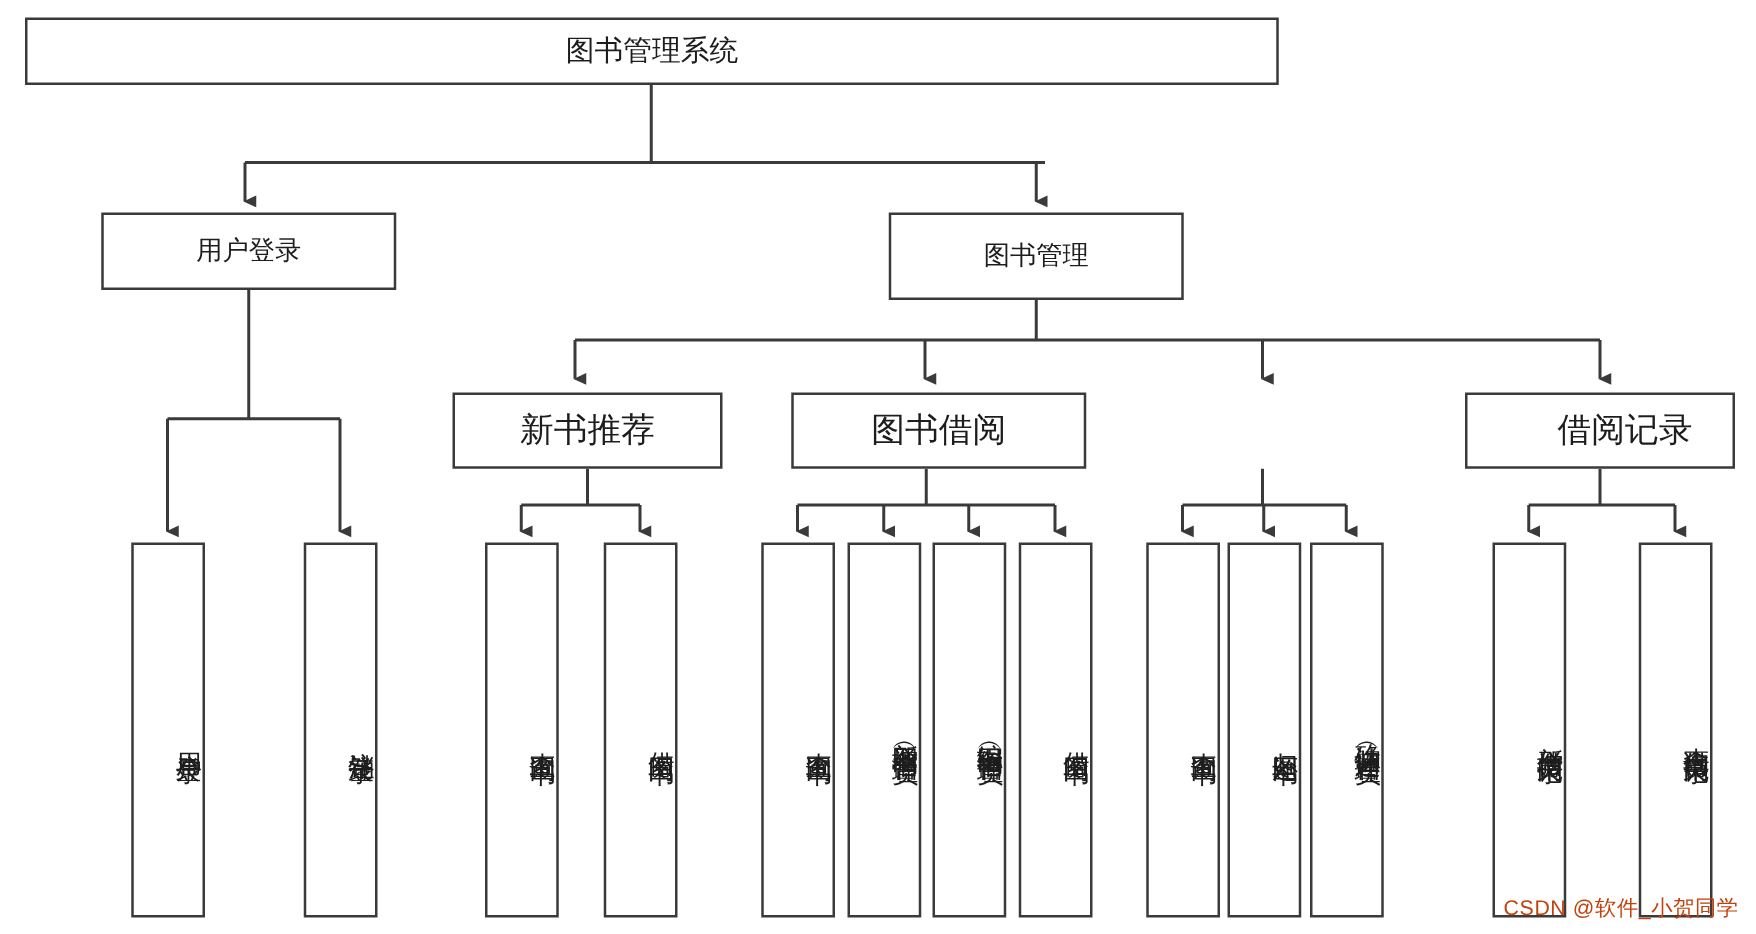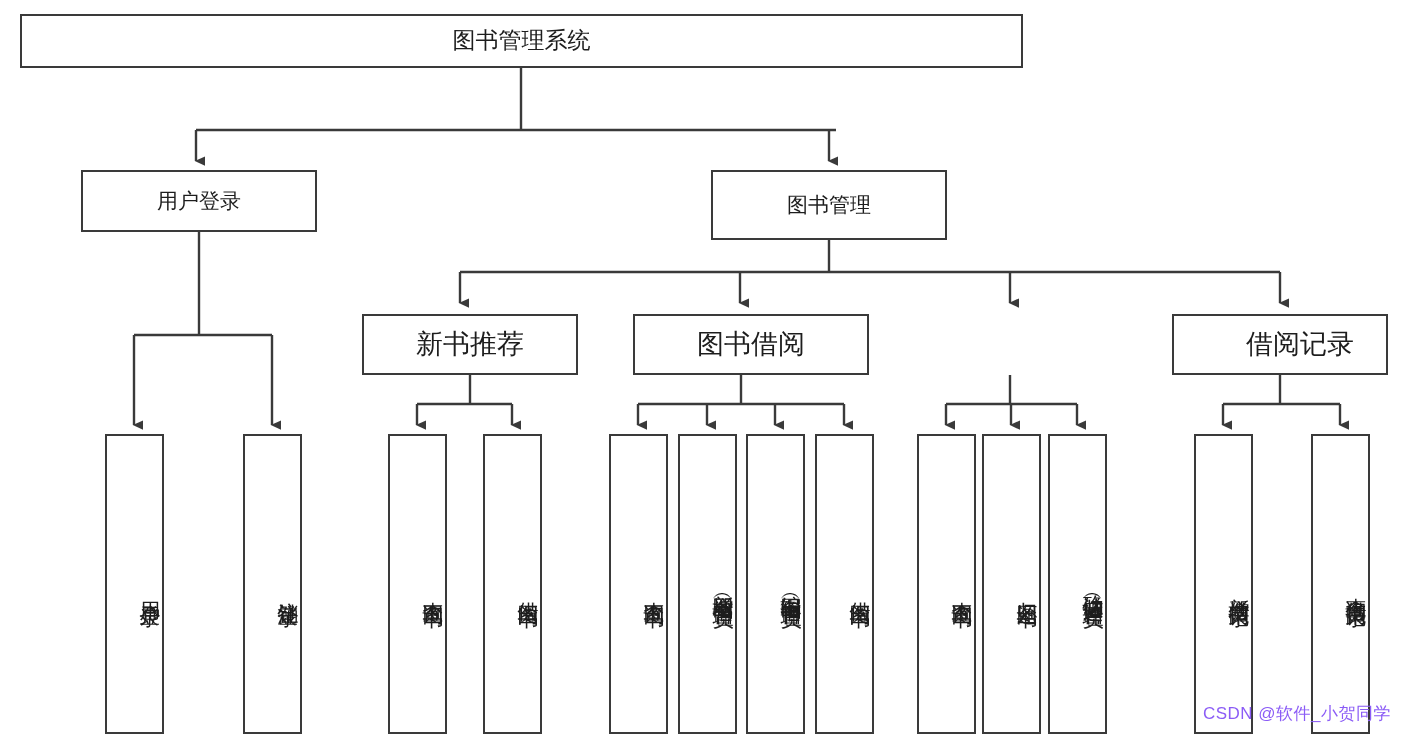--- a/index.html
+++ b/index.html
@@ -59,23 +59,23 @@
   .node.leaf.long {
     align-items: flex-start;
     padding-top: 6px;
   }
   .leaf-text {
     display: block;
   }
   .watermark {
     position: absolute;
     right: 14px;
-    bottom: 22px;
+    bottom: 9px;
     font-size: 17px;
-    color: #8b5cf6;
+    color: #c2410c;
     letter-spacing: 0.5px;
     white-space: nowrap;
     pointer-events: none;
   }
 </style>
 </head>
 <body>
 
 <div id="canvas">
 

